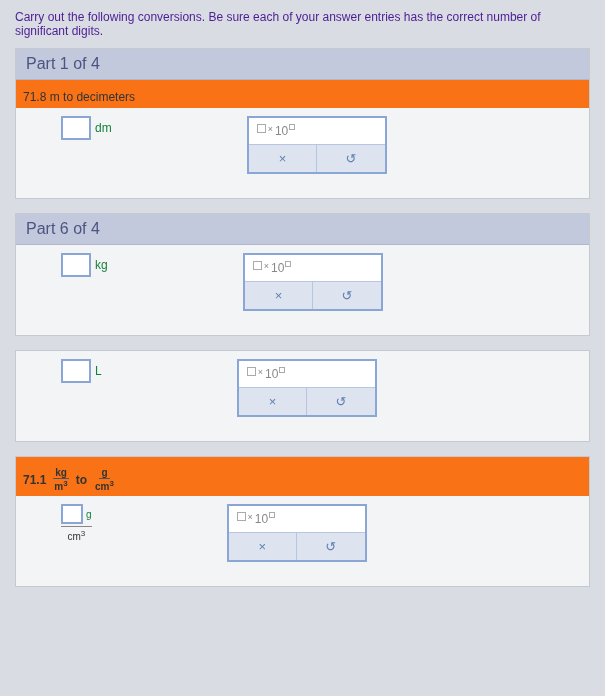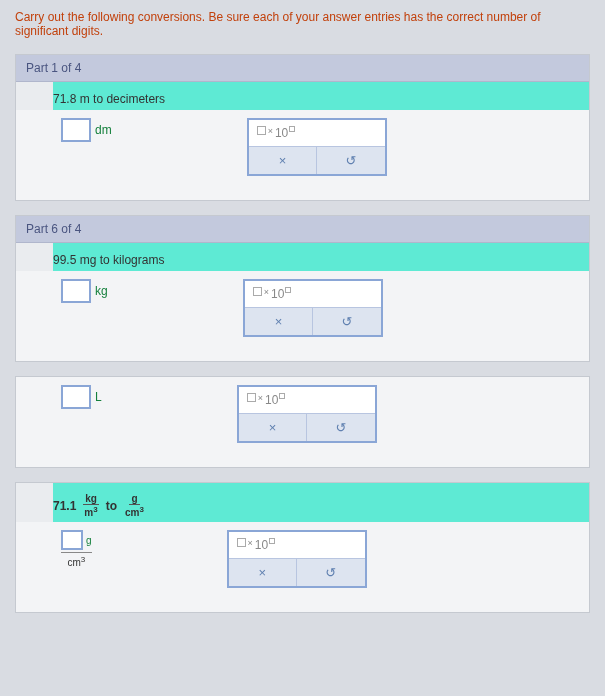--- a/index.html
+++ b/index.html
@@ -7,40 +7,39 @@
       font-family: Arial, sans-serif;
       background: #d9dce2;
       width: 605px;
       height: 696px;
       padding: 10px 15px;
       font-size: 13px;
       color: #333;
     }
     .instruction {
       font-size: 12px;
-      margin-bottom: 16px;
-      color: #c2410c;
+      margin-bottom: 10px;
+      color: #4c1d95;
     }
     .part-container {
       margin-bottom: 14px;
       background: #eaecef;
       border: 1px solid #c5c9d0;
     }
     .part-header {
       background: #c3c9dd;
       padding: 6px 10px;
-      font-size: 12px;
+      font-size: 16px;
       color: #4a5580;
       border-bottom: 1px solid #b0b6cc;
     }
     .question {
-      padding: 10px 12px 4px 0;
-      font-size: 12px;
-      background: #5eead4;
-      margin-left: 37px;
+      padding: 10px 12px 4px 7px;
+      font-size: 12px;
+      background: #f97316;
     }
     .content-row {
       display: flex;
       align-items: flex-start;
       padding: 8px 12px 20px 45px;
       background: #f3f4f6;
       min-height: 90px;
     }
     .answer-box {
       display: flex;
@@ -149,26 +148,20 @@
       <div class="tool-bottom">
         <div class="tool-btn">×</div>
         <div class="tool-btn">↺</div>
       </div>
     </div>
   </div>
 </div>
 
 <div class="part-container">
   <div class="part-header">Part 6 of 4</div>
-  <div class="question">
-    <span>99.5</span>
-    <span style="font-weight:500">mg</span>
-    <span>to</span>
-    <span>kilograms</span>
-  </div>
   <div class="content-row">
     <div class="answer-box">
       <div class="input-field"></div>
       <span class="unit-label">kg</span>
     </div>
     <div class="tool-panel">
       <div class="tool-top">
         <span class="notation-box">
           <span class="square-empty"></span>
           <span class="dot-sep">×</span>

